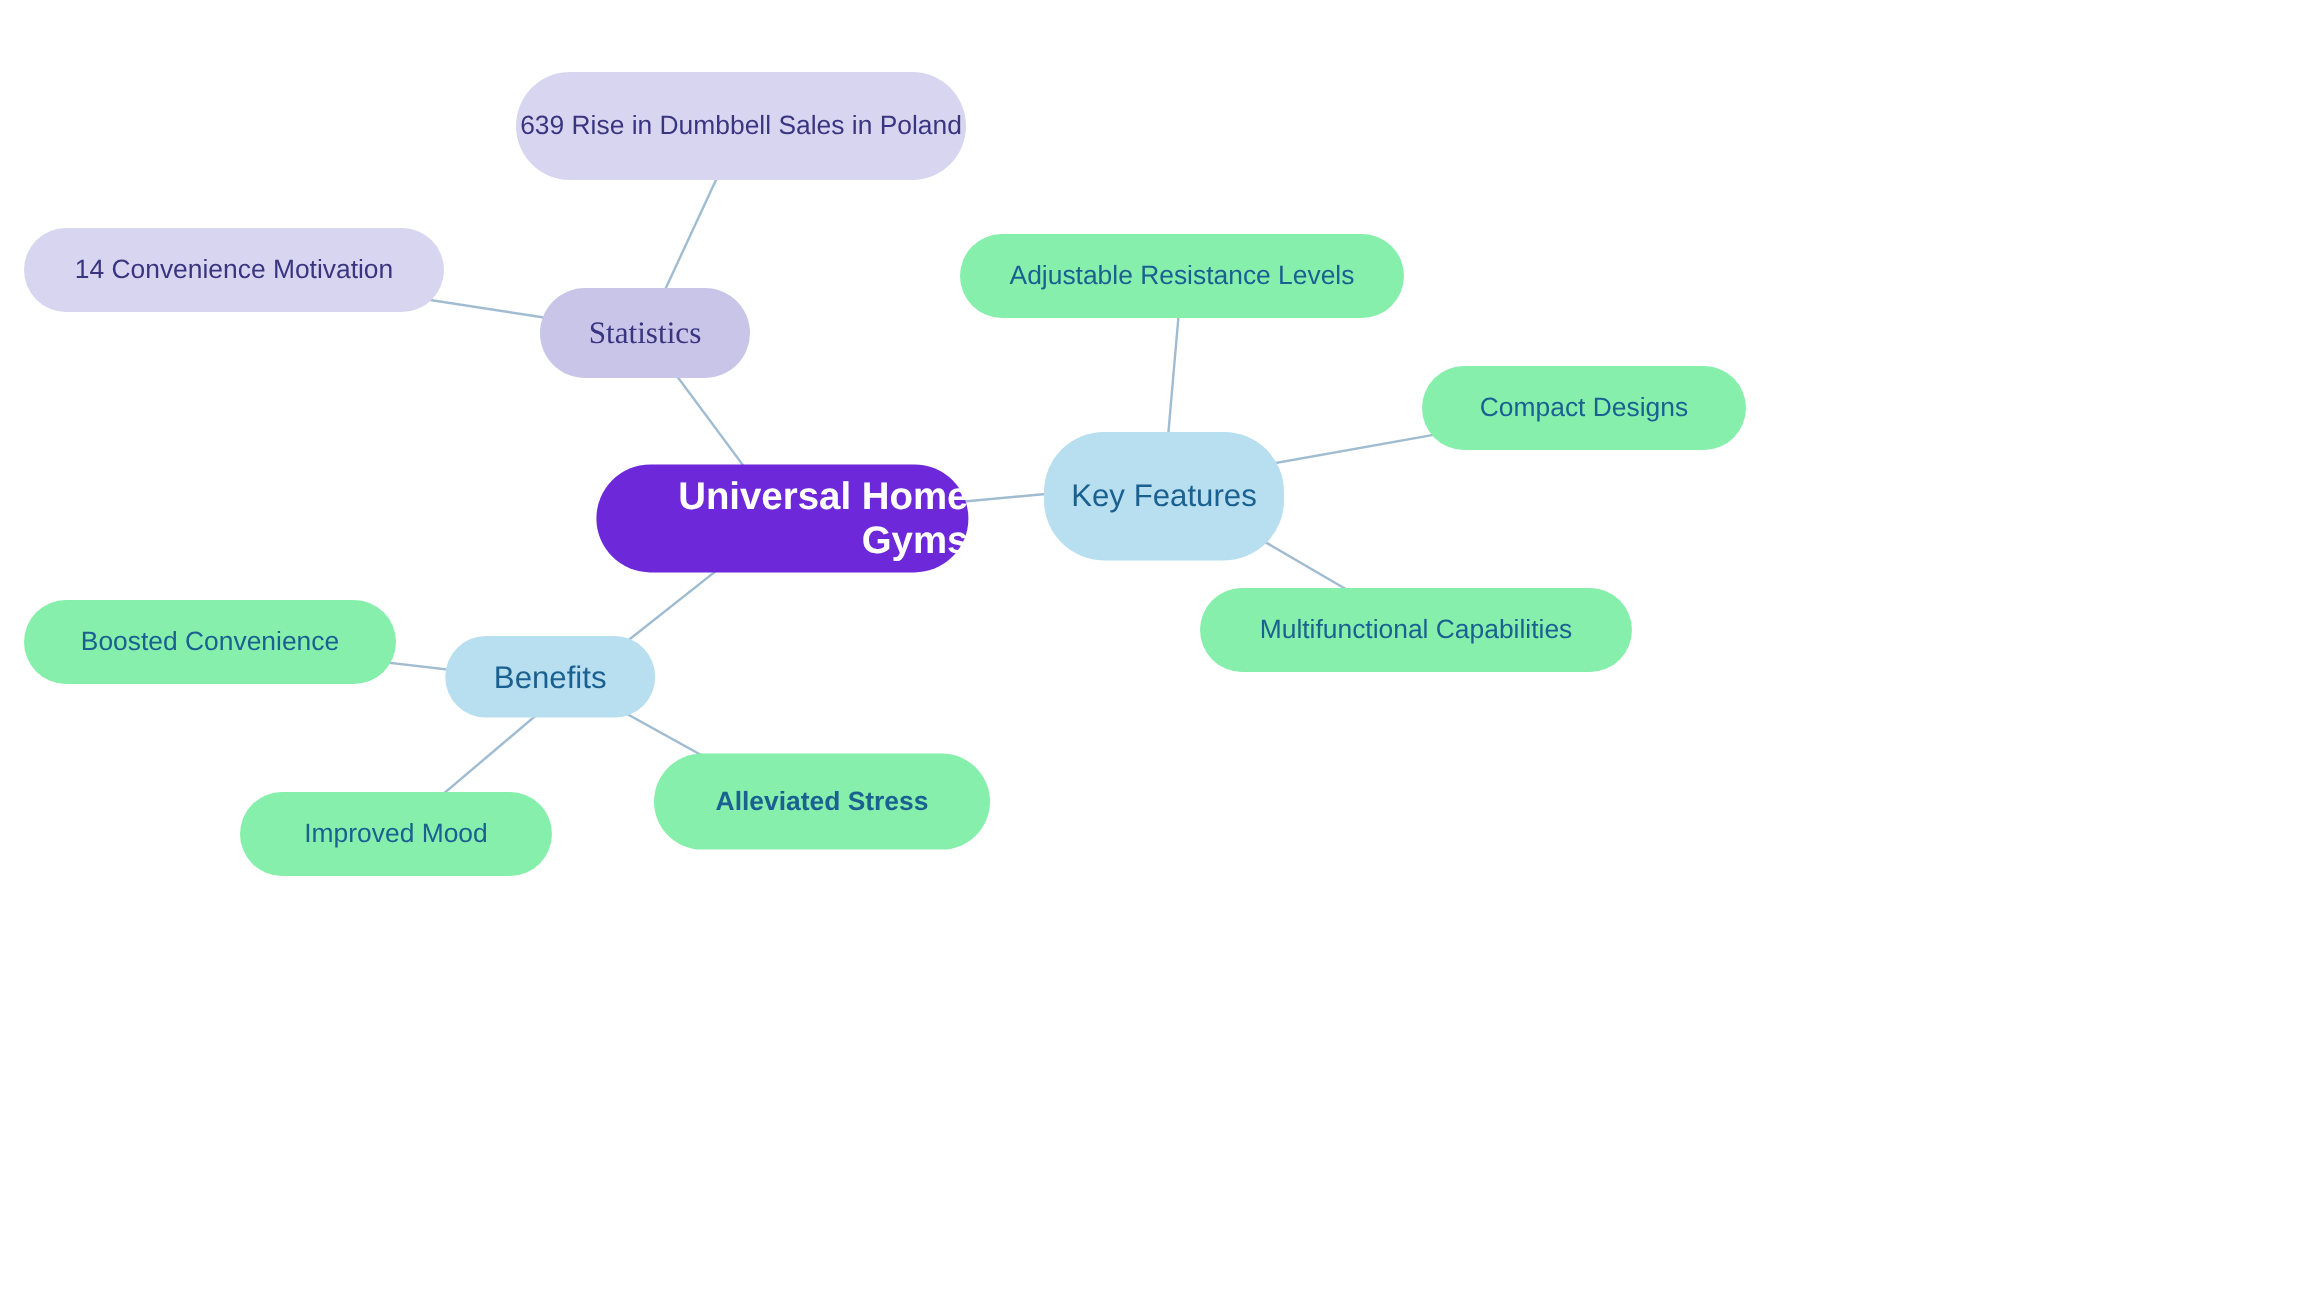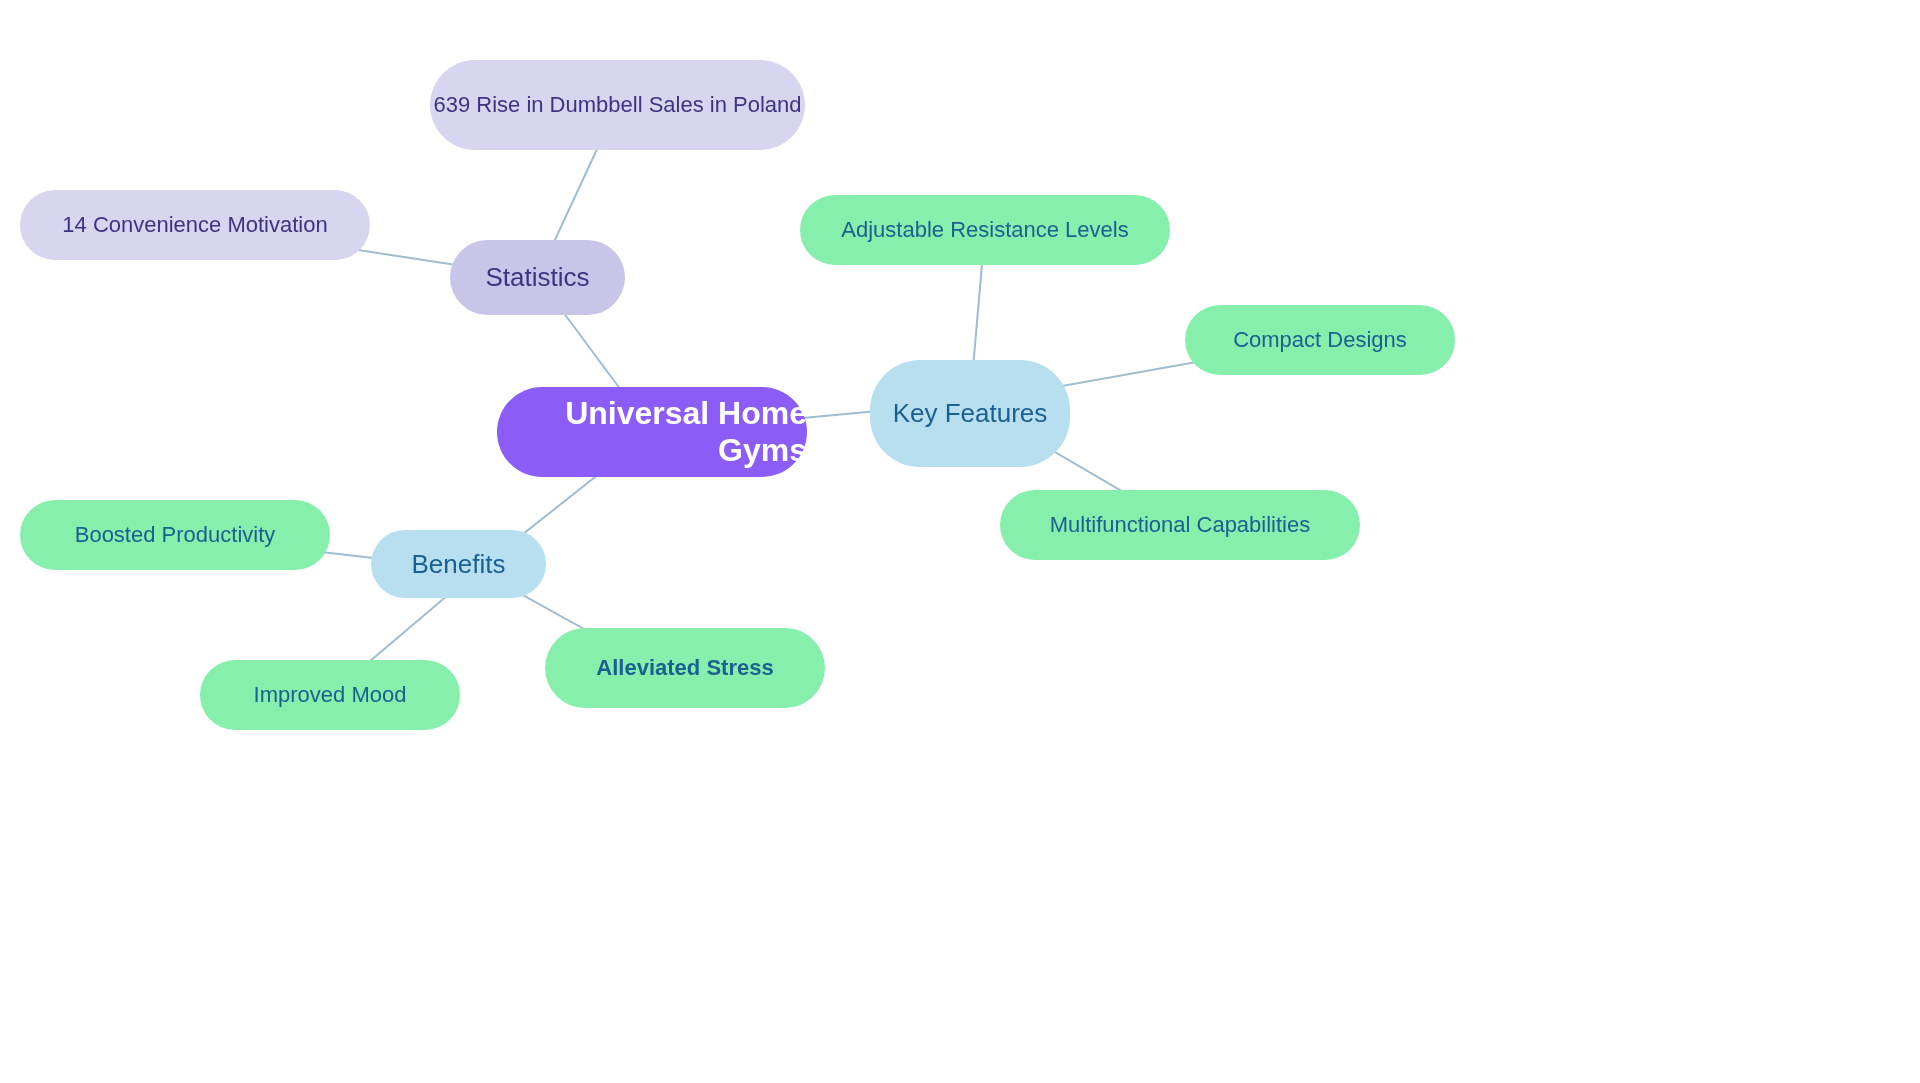--- a/index.html
+++ b/index.html
@@ -27,21 +27,21 @@
       align-items: center;
       justify-content: center;
       text-align: right;
       border-radius: 50px;
       z-index: 1;
       cursor: pointer;
     }
 
     
     .node-central {
-      background: #8b5cf6;
+      background: #6d28d9;
       color: #ffffff;
       font-size: 32px;
       font-weight: 600;
       width: 310px;
       height: 90px;
     }
 
     
     .node-purple {
       background: #c8c5e8;
@@ -86,29 +86,29 @@
     <line x1="477.5" y1="570" x2="330" y2="695" stroke="#a0bcd0" stroke-width="2"></line>
     <line x1="477.5" y1="570" x2="685" y2="685" stroke="#a0bcd0" stroke-width="2"></line>
     <line x1="652" y1="432" x2="970" y2="402.5" stroke="#a0bcd0" stroke-width="2"></line>
     <line x1="970" y1="402.5" x2="985" y2="230" stroke="#a0bcd0" stroke-width="2"></line>
     <line x1="970" y1="402.5" x2="1320" y2="340" stroke="#a0bcd0" stroke-width="2"></line>
     <line x1="970" y1="402.5" x2="1180" y2="525" stroke="#a0bcd0" stroke-width="2"></line>
   </svg>
 
 <div id="node-central" class="node node-central" style="left: 497px; top: 387px; width: 310px; height: 90px;">Universal Home Gyms</div>
 
-<div id="node-statistics" class="node node-purple" style="left: 450px; top: 240px; width: 175px; height: 75px;">Statistics</div>
+<div id="node-statistics" class="node node-purple" style="left: 450px; top: 240px; width: 175px; height: 75px; font-family: Liberation Serif, serif;">Statistics</div>
 
 <div id="node-dumbbell" class="node node-purple-leaf" style="left: 430px; top: 60px; width: 375px; height: 90px;">639 Rise in Dumbbell Sales in Poland</div>
 
 <div id="node-convenience" class="node node-purple-leaf" style="left: 20px; top: 190px; width: 350px; height: 70px;">14 Convenience Motivation</div>
 
 <div id="node-benefits" class="node node-blue" style="left: 371px; top: 530px; width: 175px; height: 68px;">Benefits</div>
 
-<div id="node-boostedProductivity" class="node node-blue-leaf" style="left: 20px; top: 500px; width: 310px; height: 70px;">Boosted Productivity</div>
+<div id="node-boostedProductivity" class="node node-blue-leaf" style="left: 20px; top: 500px; width: 310px; height: 70px;">Boosted Convenience</div>
 
 <div id="node-improvedMood" class="node node-blue-leaf" style="left: 200px; top: 660px; width: 260px; height: 70px;">Improved Mood</div>
 
 <div id="node-alleviatedStress" class="node node-blue-leaf" style="left: 545px; top: 628px; width: 280px; height: 80px; font-weight: bold;">Alleviated Stress</div>
 
 <div id="node-keyFeatures" class="node node-blue" style="left: 870px; top: 360px; width: 200px; height: 107px;">Key Features</div>
 
 <div id="node-adjustableResistance" class="node node-blue-leaf" style="left: 800px; top: 195px; width: 370px; height: 70px;">Adjustable Resistance Levels</div>
 
 <div id="node-compactDesigns" class="node node-blue-leaf" style="left: 1185px; top: 305px; width: 270px; height: 70px;">Compact Designs</div>

